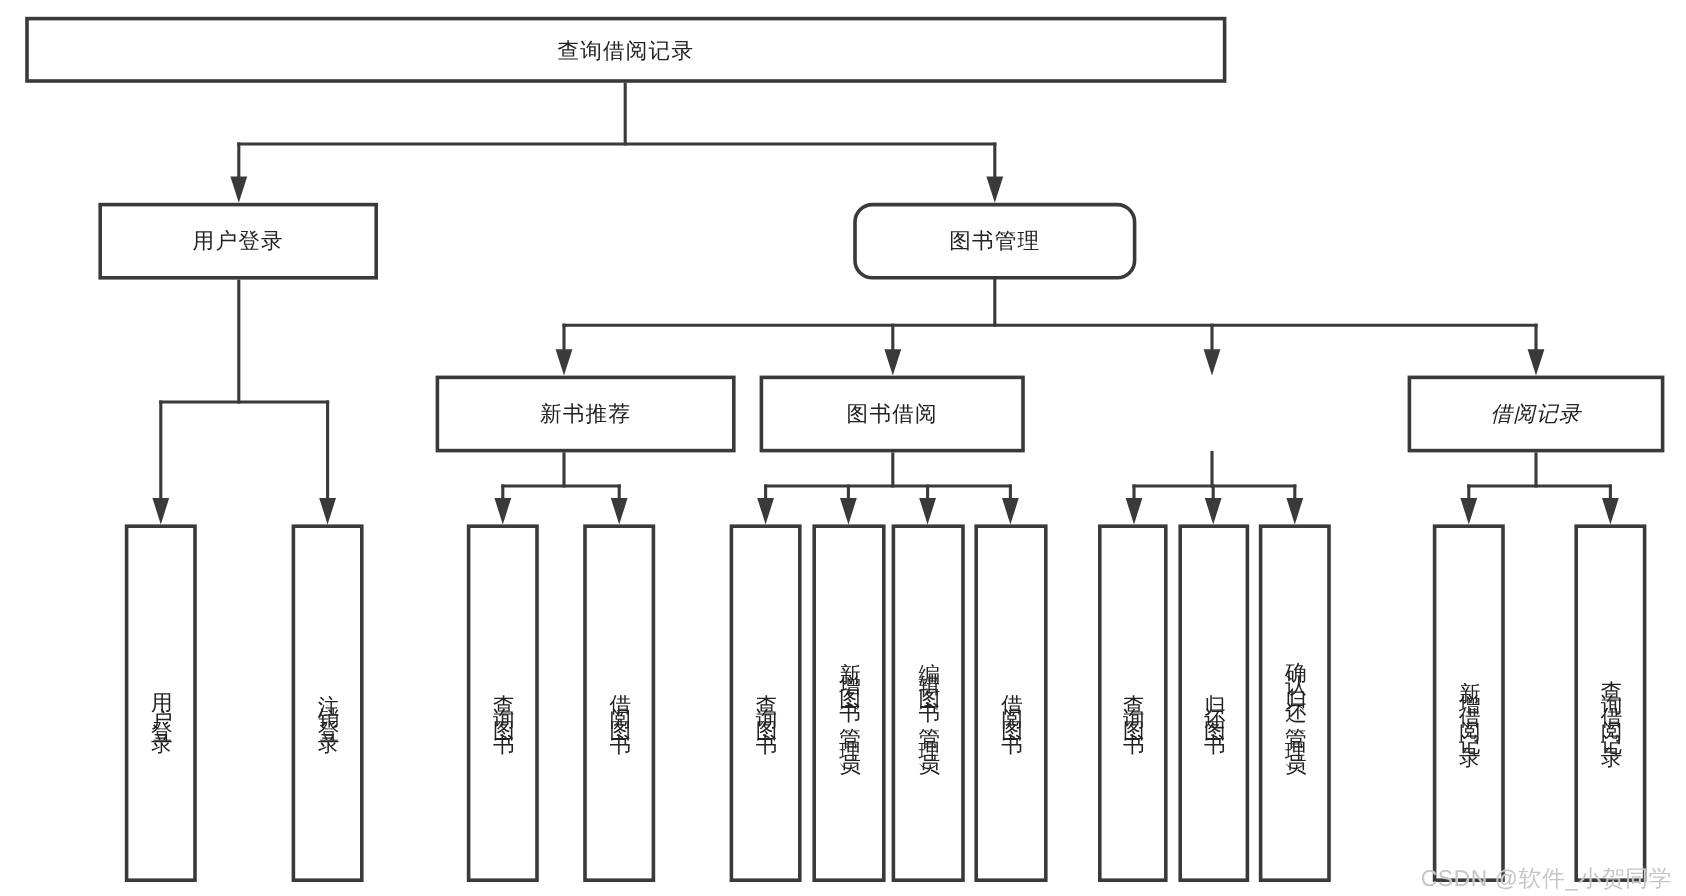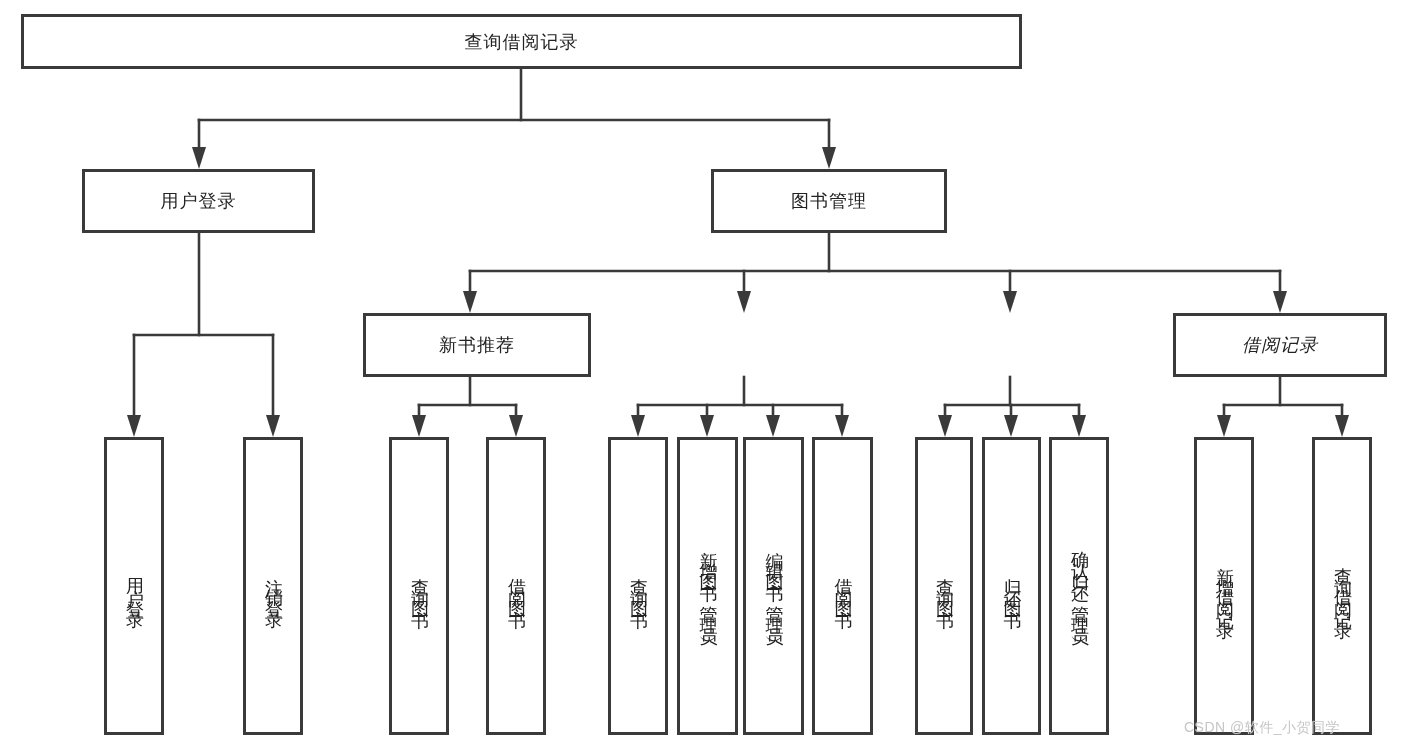--- a/index.html
+++ b/index.html
@@ -34,21 +34,21 @@
     writing-mode: vertical-rl;
     text-orientation: mixed;
     letter-spacing: 11px;
     line-height: 1.1;
     white-space: nowrap;
   }
   .watermark {
     position: absolute;
     left: 1184px;
     top: 719px;
-    font-size: 14px;
+    font-size: 19px;
     color: #c6c6c6;
     letter-spacing: 0.5px;
     z-index: 3;
     text-shadow: 0 0 1px rgba(255,255,255,0.7);
     white-space: nowrap;
   }
 </style>
 </head>
 <body>
 
@@ -109,26 +109,29 @@
       <polygon points="1335,415 1349,415 1342,437" fill="#3a3a3a"></polygon>
     </svg>
 
   <div class="box" style="left:21px; top:14px; width:1001px; height:55px;">
     <span>查询借阅记录</span>
   </div>
 
   <div class="box" style="left:82px; top:169px; width:233px; height:64px;">
     <span>用户登录</span>
   </div>
-  <div class="box" style="left:711px; top:169px; width:236px; height:64px;">
+  <div class="box" style="left:711px; top:169px; width:236px; height:64px;border-radius:16px;">
     <span>图书管理</span>
   </div>
 
-  <div class="box" style="left:363px; top:313px; width:228px; height:64px;">
+  <div class="box" style="left:363px; top:313px; width:250px; height:64px;">
     <span>新书推荐</span>
+  </div>
+  <div class="box" style="left:633px; top:313px; width:221px; height:64px;">
+    <span>图书借阅</span>
   </div>
   <div class="box" style="left:1173px; top:313px; width:214px; height:64px;font-style:italic;">
     <span>借阅记录</span>
   </div>
 
   <div class="box leaf" style="left:104px; top:437px; width:60px; height:298px;">
     <span class="vlabel">用户登录</span>
   </div>
   <div class="box leaf" style="left:243px; top:437px; width:60px; height:298px;">
     <span class="vlabel">注销登录</span>

